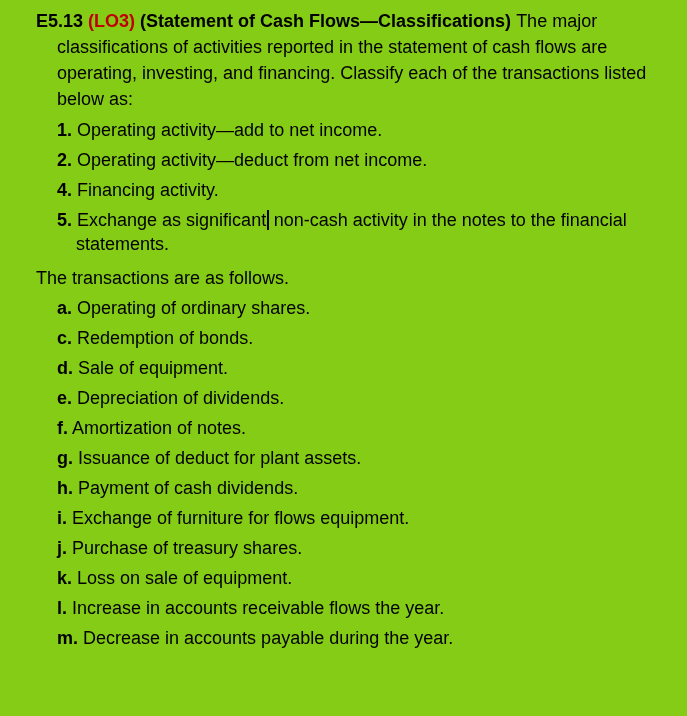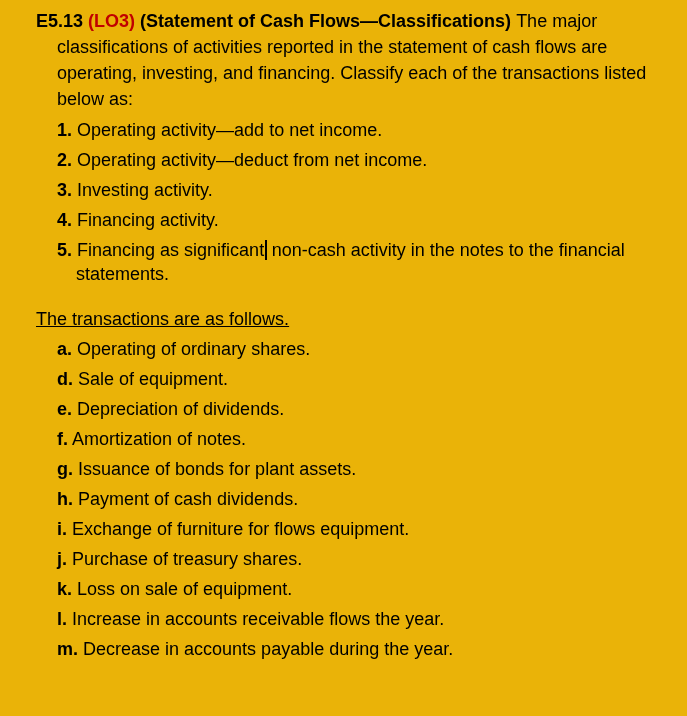--- a/index.html
+++ b/index.html
@@ -1,21 +1,21 @@
 <!DOCTYPE html>
 <html><head>
 <meta charset="utf-8">
 <style>
   * { box-sizing: border-box; }
   html, body { margin: 0; padding: 0; background: #ffffff; }
   .page {
     position: relative;
     width: 687px;
     height: 716px;
-    background: #eab308;
+    background: #84cc16;
     color: #000000;
     font-family: "Liberation Sans", sans-serif;
     font-size: 18px;
     padding: 8px 8px 0 36px;
     overflow: hidden;
   }
   .heading {
     line-height: 26px;
     padding-left: 21px;
     text-indent: -21px;
@@ -24,49 +24,49 @@
   .seg.bold-red { font-weight: 700; }
   .seg.normal { font-weight: 400; }
   .list { margin-top: 2px; }
   .list-item {
     line-height: 24px;
     padding-left: 40px;
     text-indent: -19px;
     margin-top: 6px;
   }
   .item-label { font-weight: 700; }
-  .intro { line-height: 24px; margin-top: 21px; text-decoration: underline; }
+  .intro { line-height: 24px; margin-top: 10px; }
   .text-cursor {
     display: inline-block;
     width: 1.5px;
     height: 20px;
     background: #000000;
     vertical-align: -4px;
     margin-left: 1px;
   }
 </style>
 </head>
 <body>
 
 <div class="page">
   <div class="heading"><span class="seg bold">E5.13 </span><span class="seg bold-red" style="color: rgb(192, 0, 0);">(LO3) </span><span class="seg bold">(Statement of Cash Flows—Classifications) </span><span class="seg normal">The major classifications of activities reported in the statement of cash flows are operating, investing, and financing. Classify each of the transactions listed below as:</span></div>
   <div class="list">
       <div class="list-item"><span class="item-label">1.</span> <span>Operating activity—add to net income.</span></div>
       <div class="list-item"><span class="item-label">2.</span> <span>Operating activity—deduct from net income.</span></div>
-      <div class="list-item"><span class="item-label">3.</span> <span>Investing activity.</span></div>
       <div class="list-item"><span class="item-label">4.</span> <span>Financing activity.</span></div>
-      <div class="list-item"><span class="item-label">5.</span> <span>Financing as significant</span><span class="text-cursor"></span><span> non-cash activity in the notes to the financial statements.</span></div>
+      <div class="list-item"><span class="item-label">5.</span> <span>Exchange as significant</span><span class="text-cursor"></span><span> non-cash activity in the notes to the financial statements.</span></div>
     </div>
   <div class="intro">The transactions are as follows.</div>
   <div class="list">
       <div class="list-item"><span class="item-label">a.</span> <span>Operating of ordinary shares.</span></div>
+      <div class="list-item"><span class="item-label">c.</span> <span>Redemption of bonds.</span></div>
       <div class="list-item"><span class="item-label">d.</span> <span>Sale of equipment.</span></div>
       <div class="list-item"><span class="item-label">e.</span> <span>Depreciation of dividends.</span></div>
       <div class="list-item"><span class="item-label">f.</span> <span>Amortization of notes.</span></div>
-      <div class="list-item"><span class="item-label">g.</span> <span>Issuance of bonds for plant assets.</span></div>
+      <div class="list-item"><span class="item-label">g.</span> <span>Issuance of deduct for plant assets.</span></div>
       <div class="list-item"><span class="item-label">h.</span> <span>Payment of cash dividends.</span></div>
       <div class="list-item"><span class="item-label">i.</span> <span>Exchange of furniture for flows equipment.</span></div>
       <div class="list-item"><span class="item-label">j.</span> <span>Purchase of treasury shares.</span></div>
       <div class="list-item"><span class="item-label">k.</span> <span>Loss on sale of equipment.</span></div>
       <div class="list-item"><span class="item-label">l.</span> <span>Increase in accounts receivable flows the year.</span></div>
       <div class="list-item"><span class="item-label">m.</span> <span>Decrease in accounts payable during the year.</span></div>
     </div>
 </div>
 
 </body></html>

